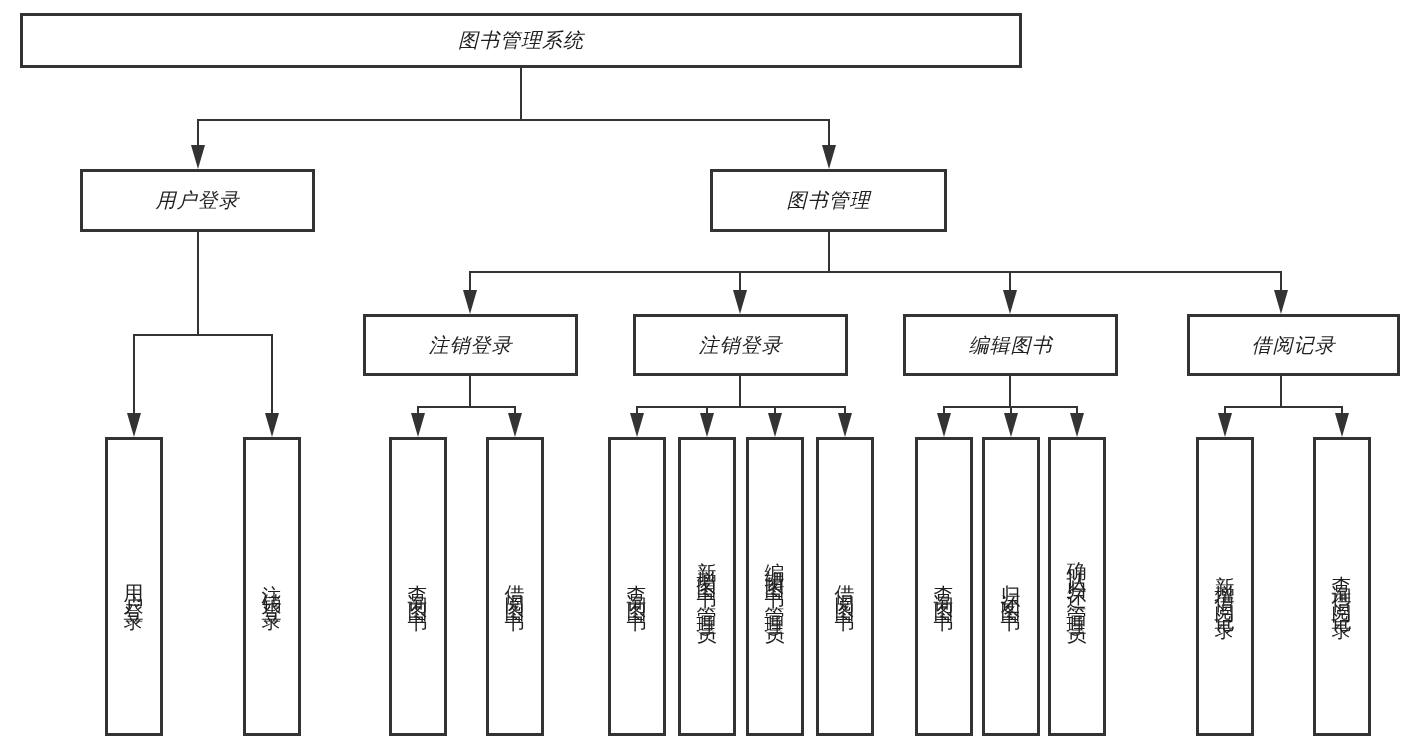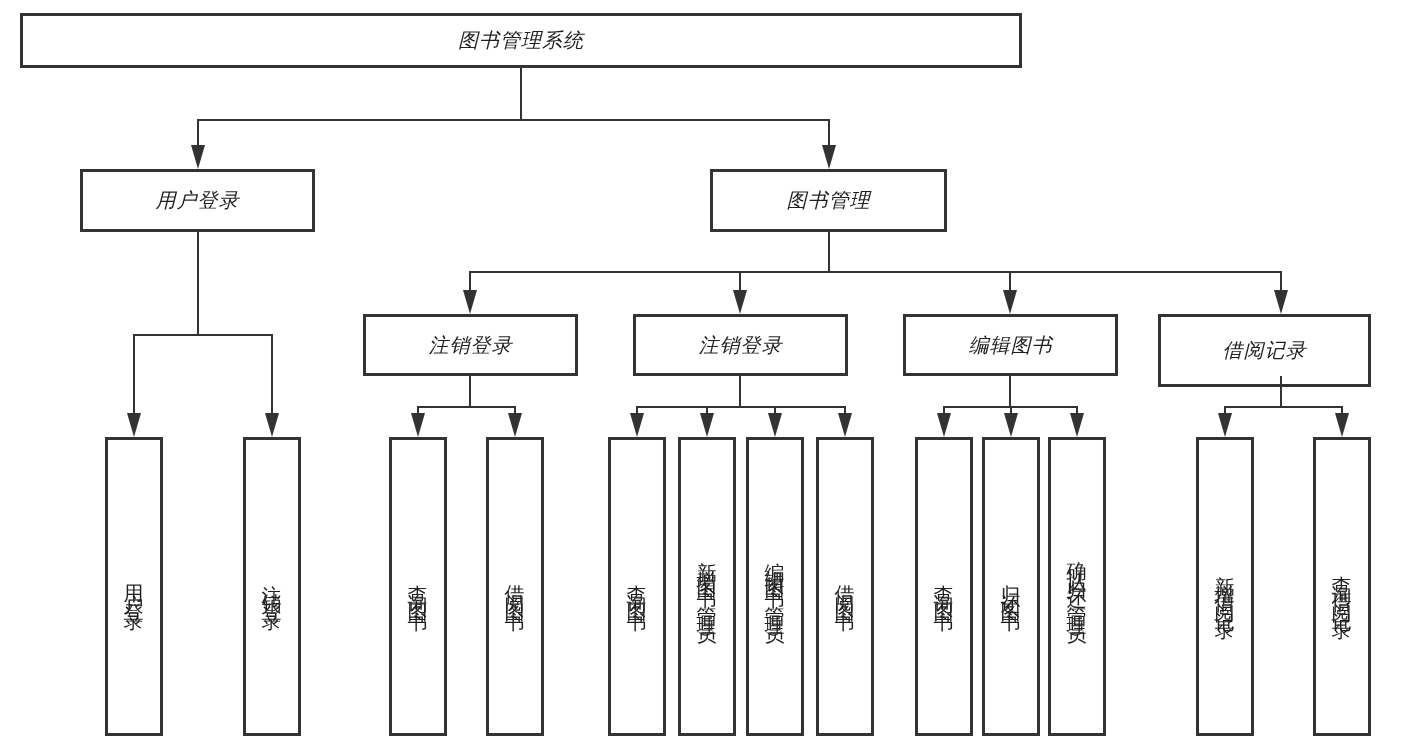--- a/index.html
+++ b/index.html
@@ -90,21 +90,21 @@
 
   <div class="box" style="left:363px;top:314px;width:215px;height:62px">
     <span class="hlabel">注销登录</span>
   </div>
   <div class="box" style="left:633px;top:314px;width:215px;height:62px">
     <span class="hlabel">注销登录</span>
   </div>
   <div class="box" style="left:903px;top:314px;width:215px;height:62px">
     <span class="hlabel">编辑图书</span>
   </div>
-  <div class="box" style="left:1158px;top:314px;width:213px;height:73px">
+  <div class="box" style="left:1187px;top:314px;width:213px;height:62px">
     <span class="hlabel">借阅记录</span>
   </div>
 
   <div class="box leaf" style="left:105px;top:437px">
     <span class="vtext">用户登录</span>
   </div>
   <div class="box leaf" style="left:243px;top:437px">
     <span class="vtext">注销登录</span>
   </div>
 

